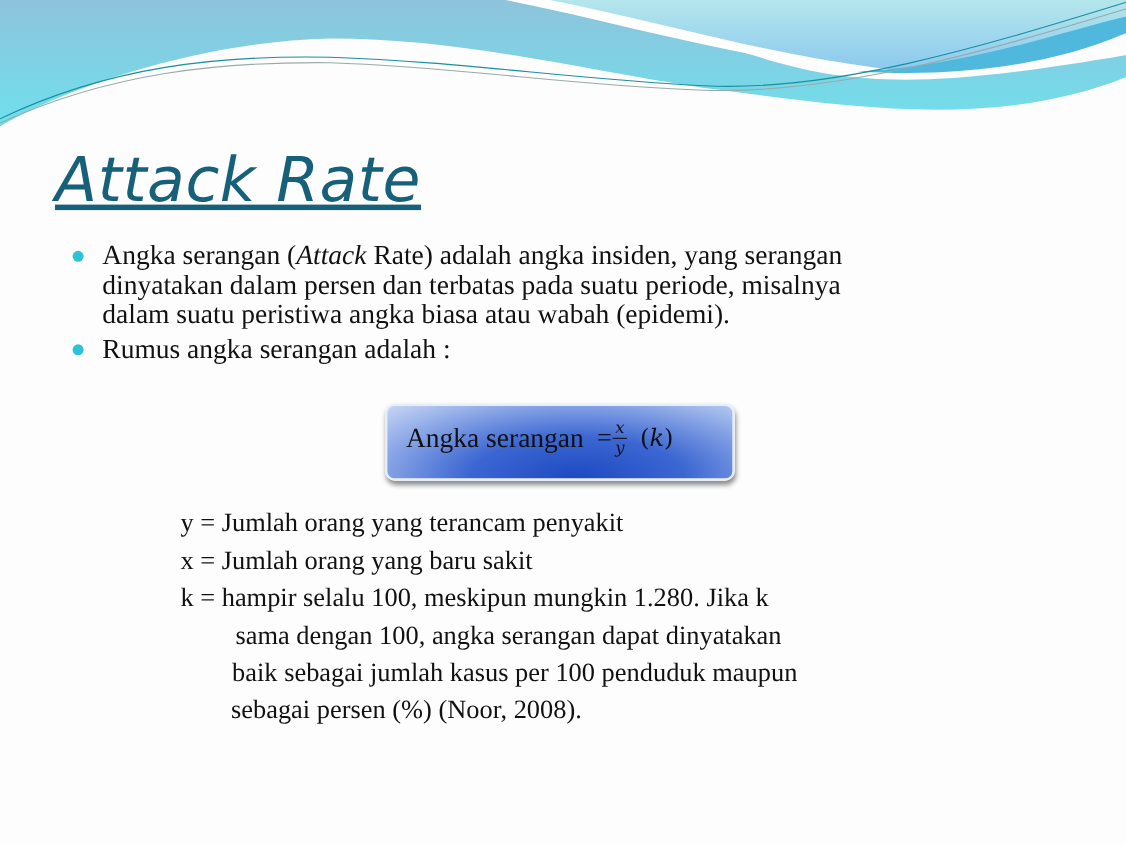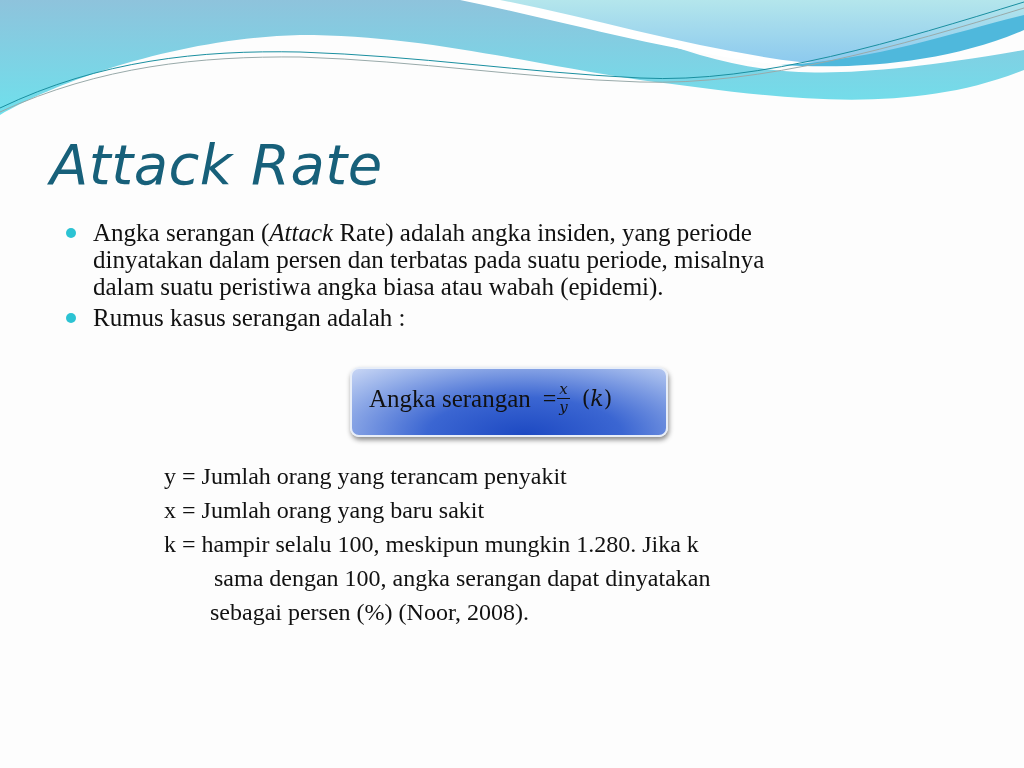--- a/index.html
+++ b/index.html
@@ -1,18 +1,18 @@
 <!DOCTYPE html>
 <html><head>
 <meta charset="utf-8">
 <style>
   html, body { margin:0; padding:0; }
   body { width:1024px; height:768px; position:relative; overflow:hidden; background:#fdfdfd; font-family:"DejaVu Serif", serif; }
   .bg-svg { position:absolute; left:0; top:0; width:1024px; height:130px; }
-  .title { position:absolute; left:50px; top:132px; margin:0; font-family:"DejaVu Sans", sans-serif; font-style:italic; font-weight:normal; font-size:56px; color:#17607a; letter-spacing:0.5px; }
+  .title { position:absolute; left:50px; top:132px; margin:0; font-family:"DejaVu Sans", sans-serif; font-style:italic; font-weight:normal; font-size:56px; color:#17607a; letter-spacing:0.5px;text-decoration:underline; }
   .bullets { position:absolute; left:66px; top:219px; width:900px; margin:0; padding:0; list-style:none; }
   .bullet { position:relative; padding-left:27px; font-family:"Liberation Serif", serif; font-size:25px; line-height:27px; color:#111; margin-bottom:4px; }
   .bullet .dot { position:absolute; left:0; top:9px; width:10px; height:10px; border-radius:50%; background:#2cc3d3; }
   .formula-box { position:absolute; left:350px; top:367px; width:314px; height:66px; border-radius:9px;
     background:radial-gradient(ellipse at 55% 100%, #1d49c2 0%, #3b66d2 40%, #9ab3ea 80%, #c8d6f5 100%);
     border:2px solid #e8eef8; box-shadow:1px 3px 5px rgba(0,0,0,0.45); }
   .formula-inner { position:absolute; left:17px; top:12px; display:flex; align-items:center; }
   .formula-label { font-family:"Liberation Serif", serif; font-size:25px; color:#111; }
   .formula-eq { font-family:"Liberation Serif", serif; font-size:24px; margin-left:12px; color:#111; }
   .frac { display:inline-flex; flex-direction:column; align-items:center; margin-left:1px; font-family:"DejaVu Serif", serif; font-style:italic; font-size:15px; line-height:17px; color:#111; }
@@ -45,41 +45,42 @@
   <path d="M780,65 C880,60 960,30 1024,15 L1024,30 C950,62 860,70 780,65 Z" fill="#4fb8dc"></path>
   <path d="M0,108 C100,60 200,50 300,52 C420,56 520,72 640,78 C760,84 900,40 1024,2" fill="none" stroke="#1a8fa0" stroke-width="1"></path>
   <path d="M0,112 C100,66 200,56 300,57 C420,61 520,78 640,82 C760,86 900,46 1024,8" fill="none" stroke="#9aa" stroke-width="1"></path>
 </svg>
 
 <h1 class="title">Attack Rate</h1>
 
 <ul class="bullets">
   <li class="bullet">
     <span class="dot"></span>
-    <div><span>Angka serangan (</span><i>Attack</i><span> Rate) adalah angka insiden, yang periode</span></div>
+    <div><span>Angka serangan (</span><i>Attack</i><span> Rate) adalah angka insiden, yang serangan</span></div>
     <div>dinyatakan dalam persen dan terbatas pada suatu periode, misalnya</div>
     <div>dalam suatu peristiwa angka biasa atau wabah (epidemi).</div>
   </li>
   <li class="bullet">
     <span class="dot"></span>
-    <div>Rumus kasus serangan adalah :</div>
+    <div>Rumus angka serangan adalah :</div>
   </li>
 </ul>
 
 <div class="formula-box">
   <div class="formula-inner">
     <span class="formula-label">Angka serangan</span>
     <span class="formula-eq">=</span>
     <span class="frac">
       <span class="num">x</span>
       <span class="den">y</span>
     </span>
     <span class="formula-k"><span>(</span><i>k</i><span>)</span></span>
   </div>
 </div>
 
 <div class="defs">
   <div>y = Jumlah orang yang terancam penyakit</div>
   <div>x = Jumlah orang yang baru sakit</div>
   <div>k = hampir selalu 100, meskipun mungkin 1.280. Jika k</div>
   <div class="indent1">sama dengan 100, angka serangan dapat dinyatakan</div>
+  <div class="indent2">baik sebagai jumlah kasus per 100 penduduk maupun</div>
   <div class="indent3">sebagai persen (%) (Noor, 2008).</div>
 </div>
 
 </body></html>

